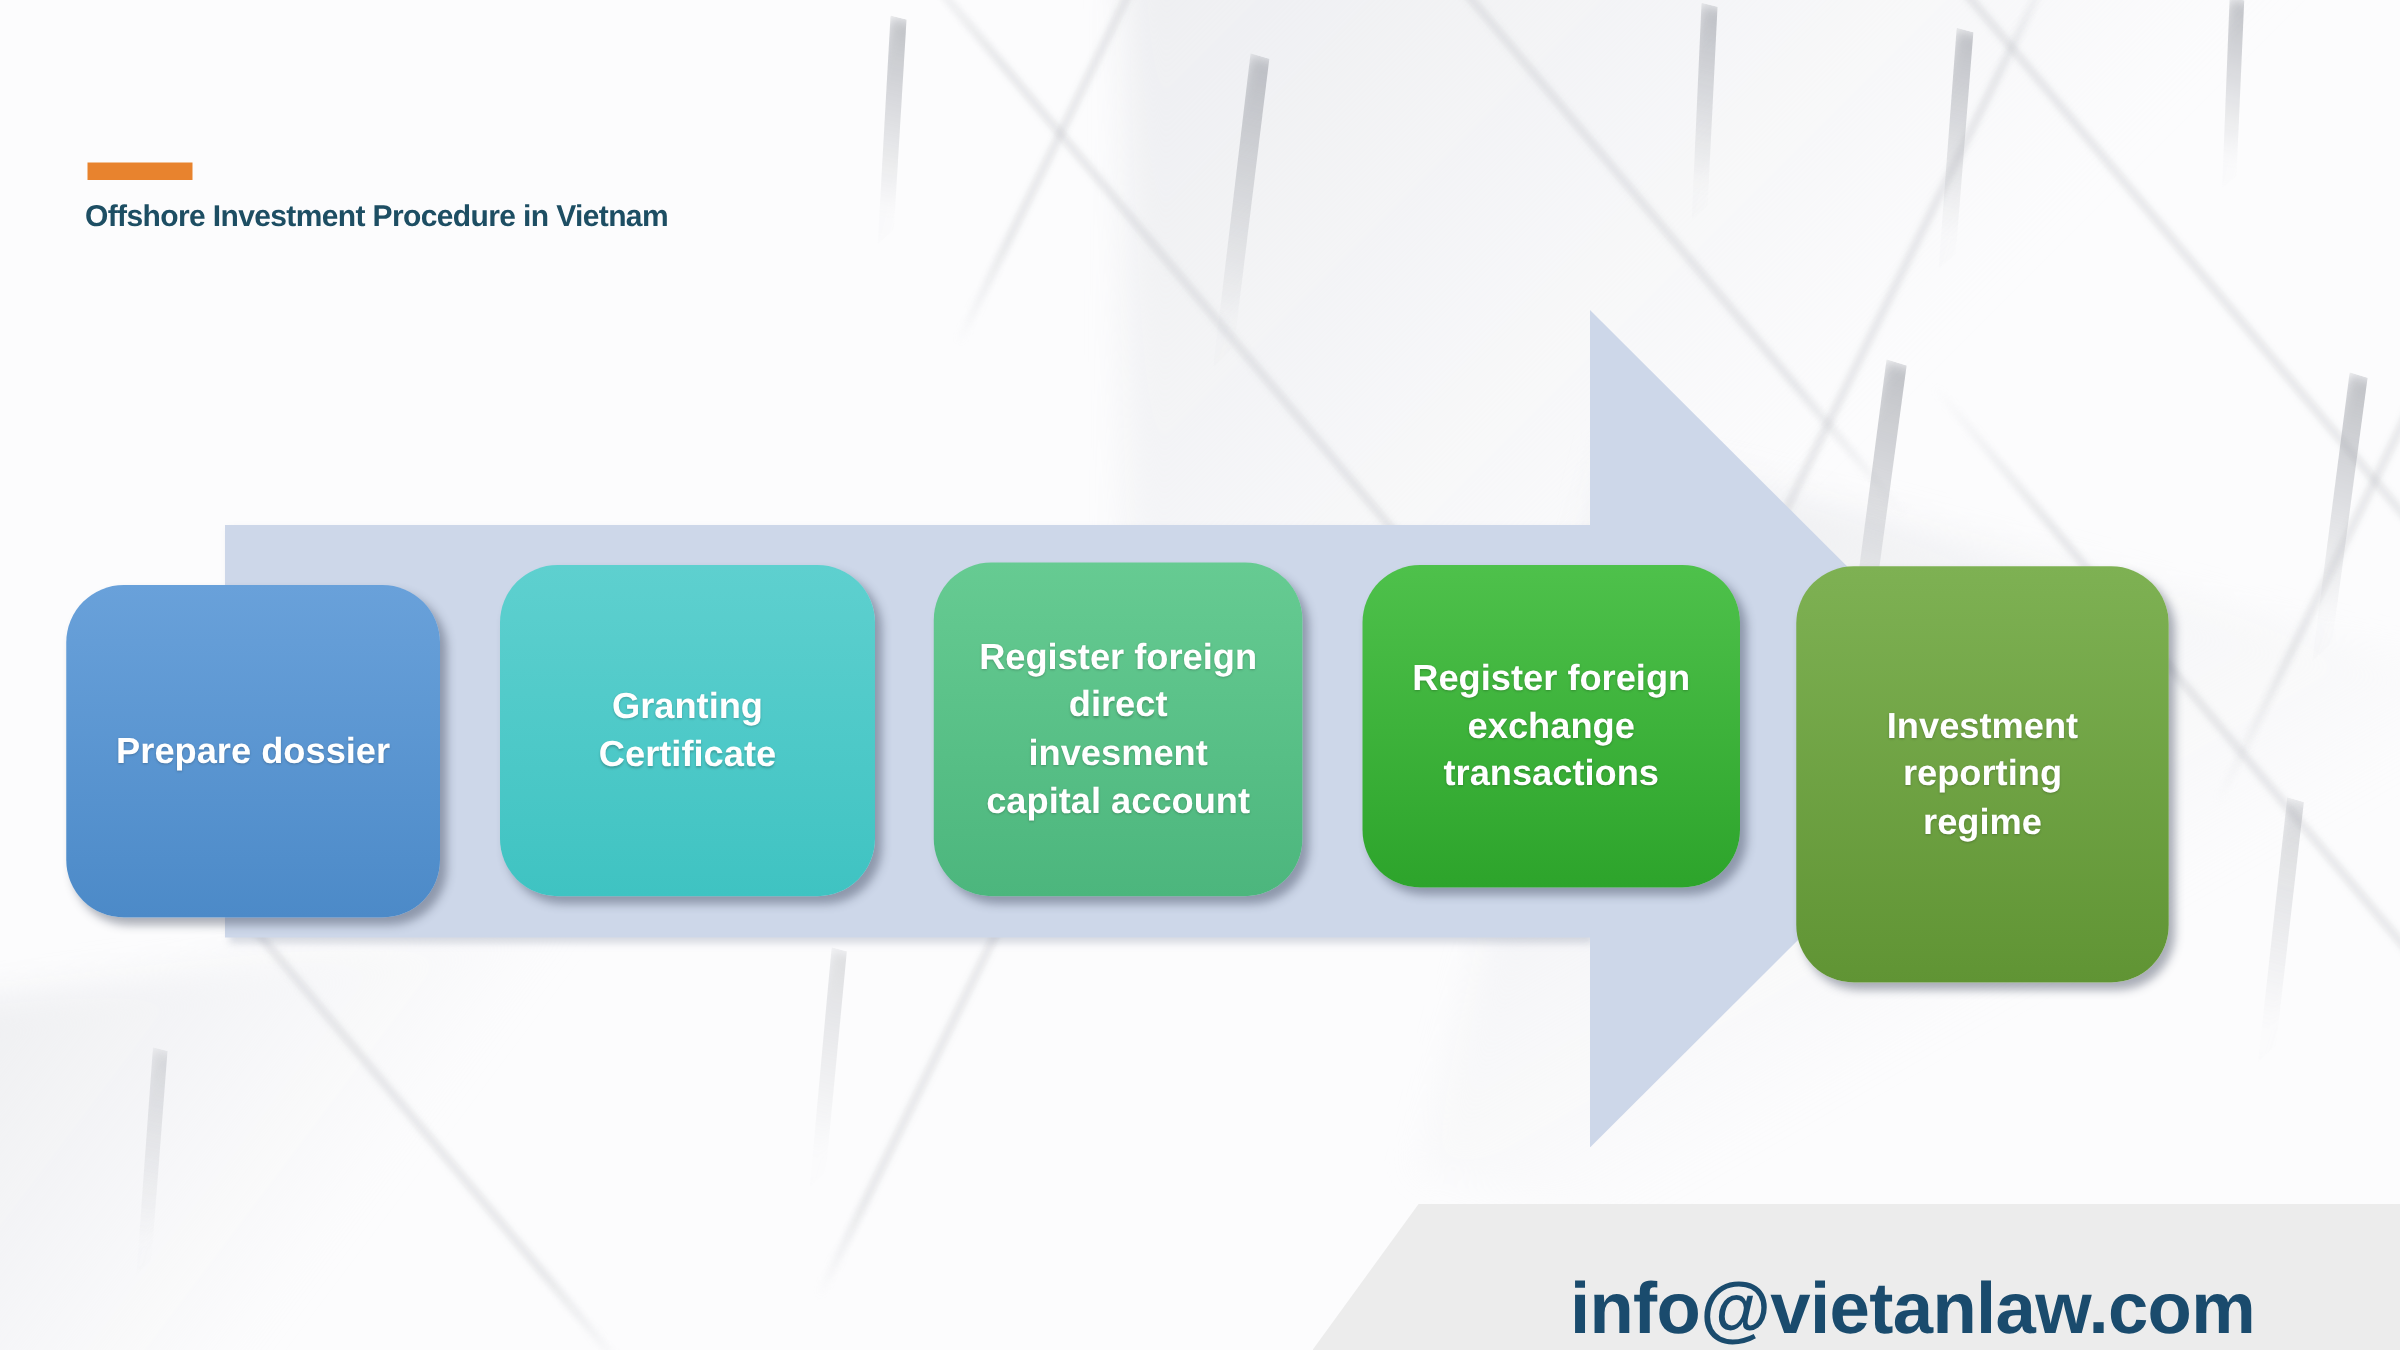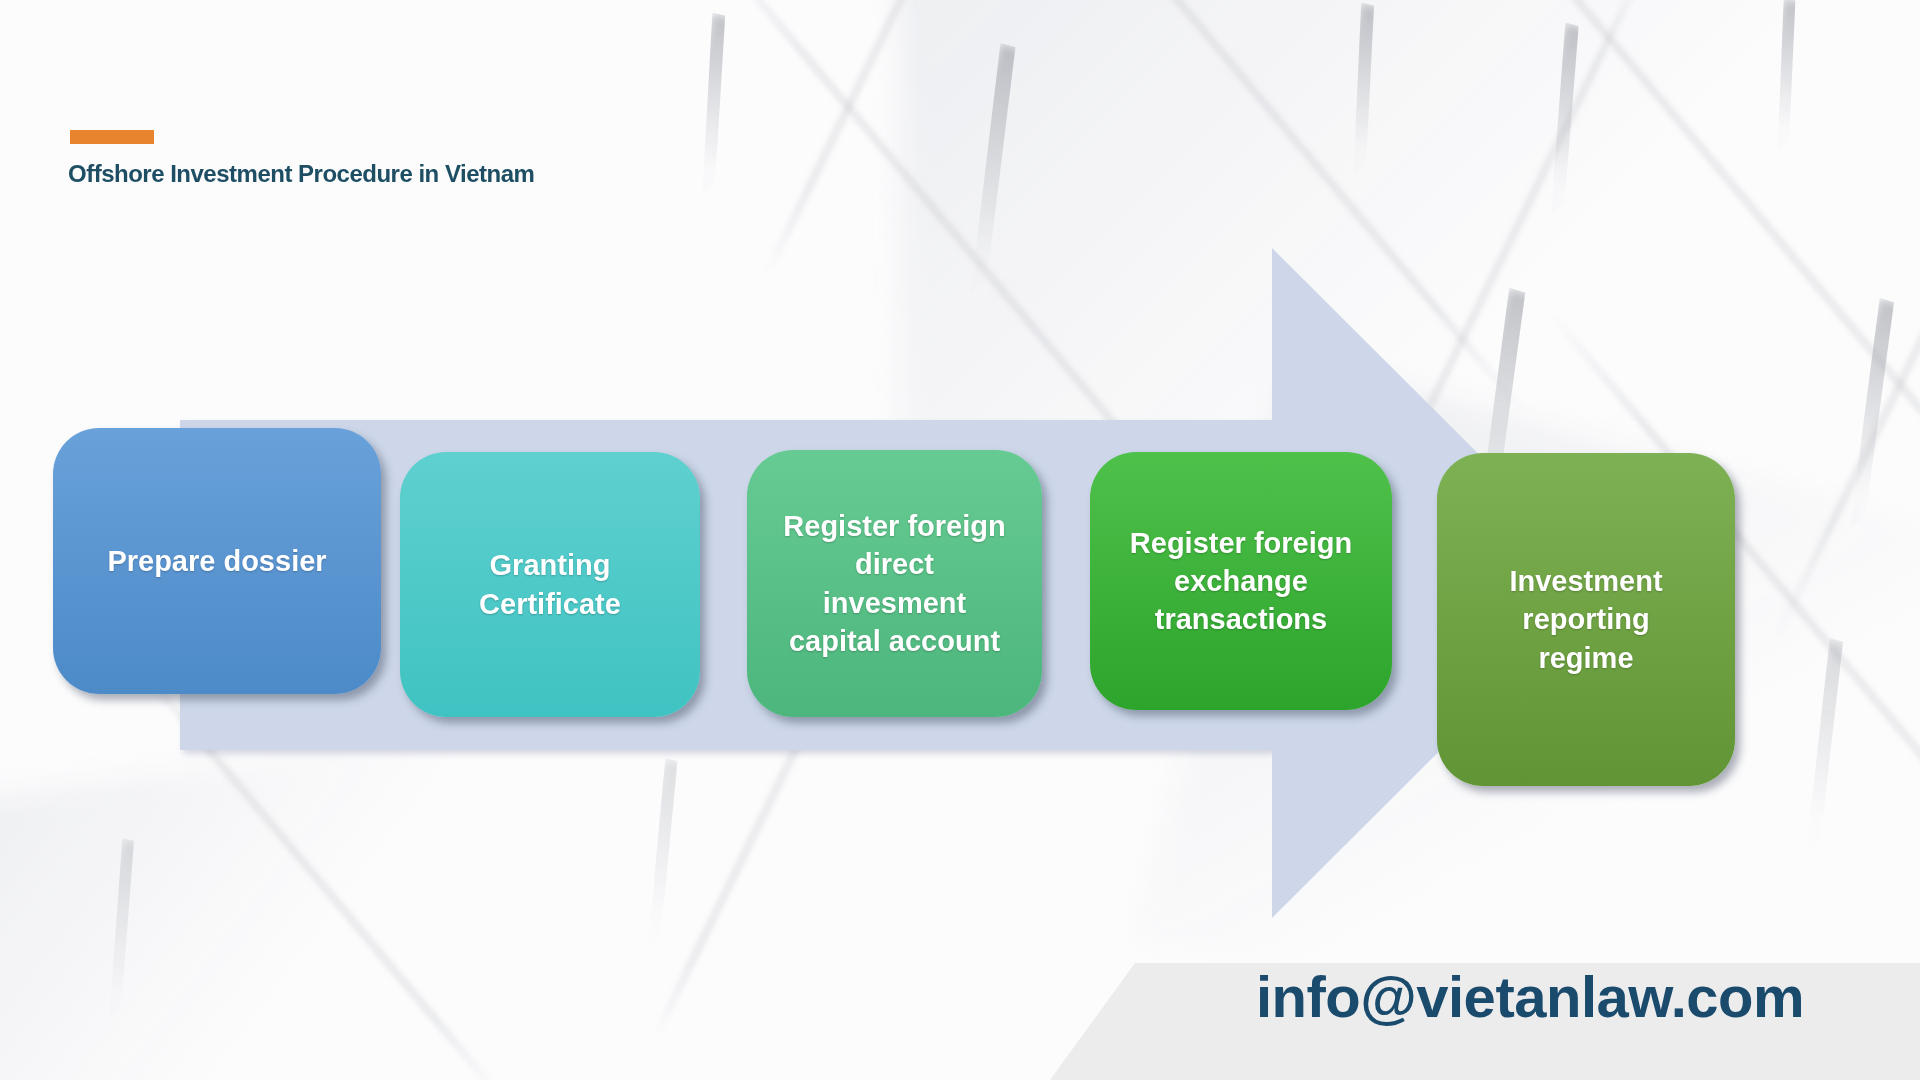--- a/index.html
+++ b/index.html
@@ -47,31 +47,31 @@
 
   
   .step{
     position:absolute;border-radius:46px;
     display:flex;align-items:center;justify-content:center;text-align:center;
     font-size:29px;font-weight:700;line-height:1.32;
     box-shadow:5px 6px 8px rgba(55,65,85,.42);
     text-shadow:0 1px 2px rgba(0,0,0,.22);
     padding:10px 14px;box-sizing:border-box;
   }
-  .step-1{left:53px; top:428px;width:328px;height:266px;justify-content:center;}
+  .step-1{left:53px; top:468px;width:299px;height:266px;justify-content:center;}
   .step-2{left:400px;top:452px;width:300px;height:265px;justify-content:center;}
   .step-3{left:747px;top:450px;width:295px;height:267px;}
   .step-4{left:1090px;top:452px;width:302px;height:258px;}
   .step-5{left:1437px;top:453px;width:298px;height:333px;}
 
   
   .footer{
     position:absolute;left:1050px;top:963px;width:870px;height:117px;
     clip-path:polygon(85px 0,100% 0,100% 100%,0 100%);
-    display:flex;align-items:flex-start;justify-content:center;
+    display:flex;align-items:flex-end;justify-content:center;
   }
   .footer .email{
     font-size:58px;font-weight:700;letter-spacing:-.5px;
     padding-left:90px;
   }
 </style>
 </head>
 <body>
 
 <div class="layer bg">

